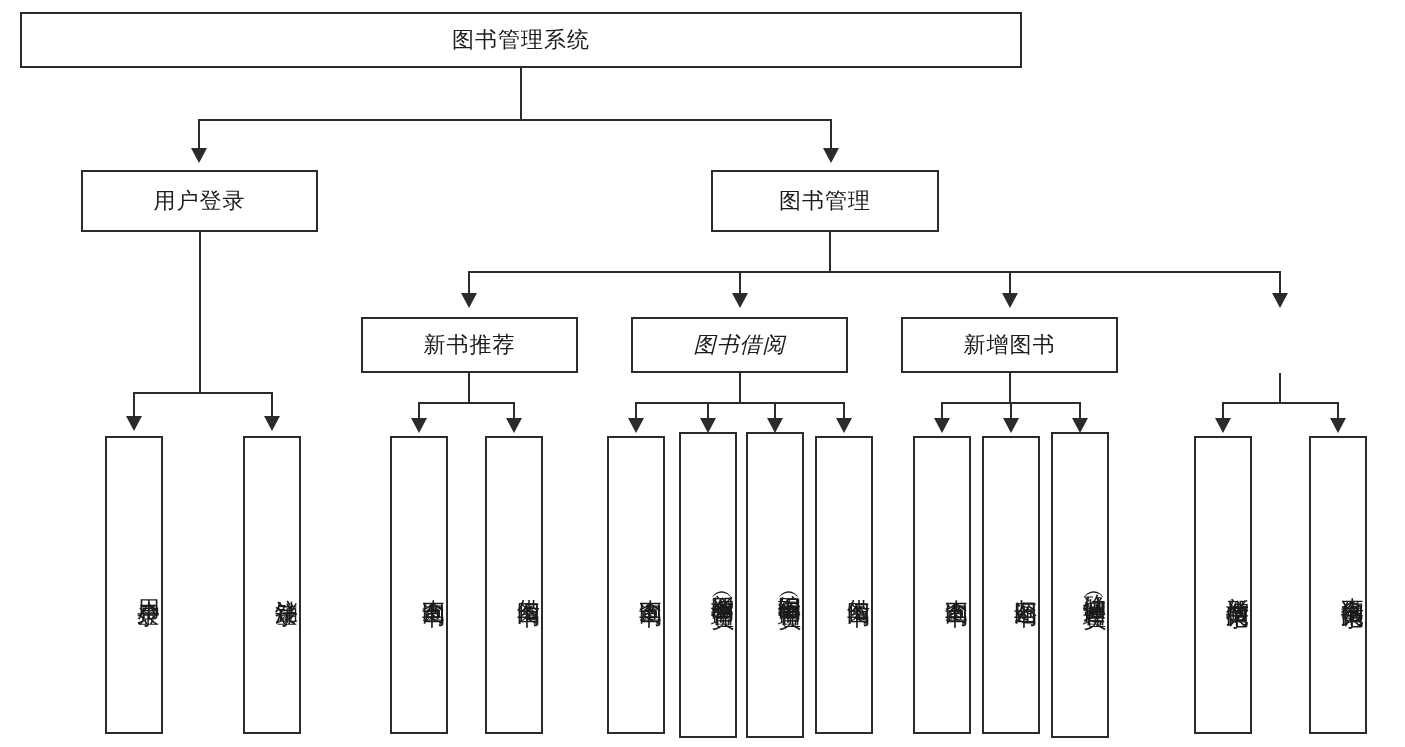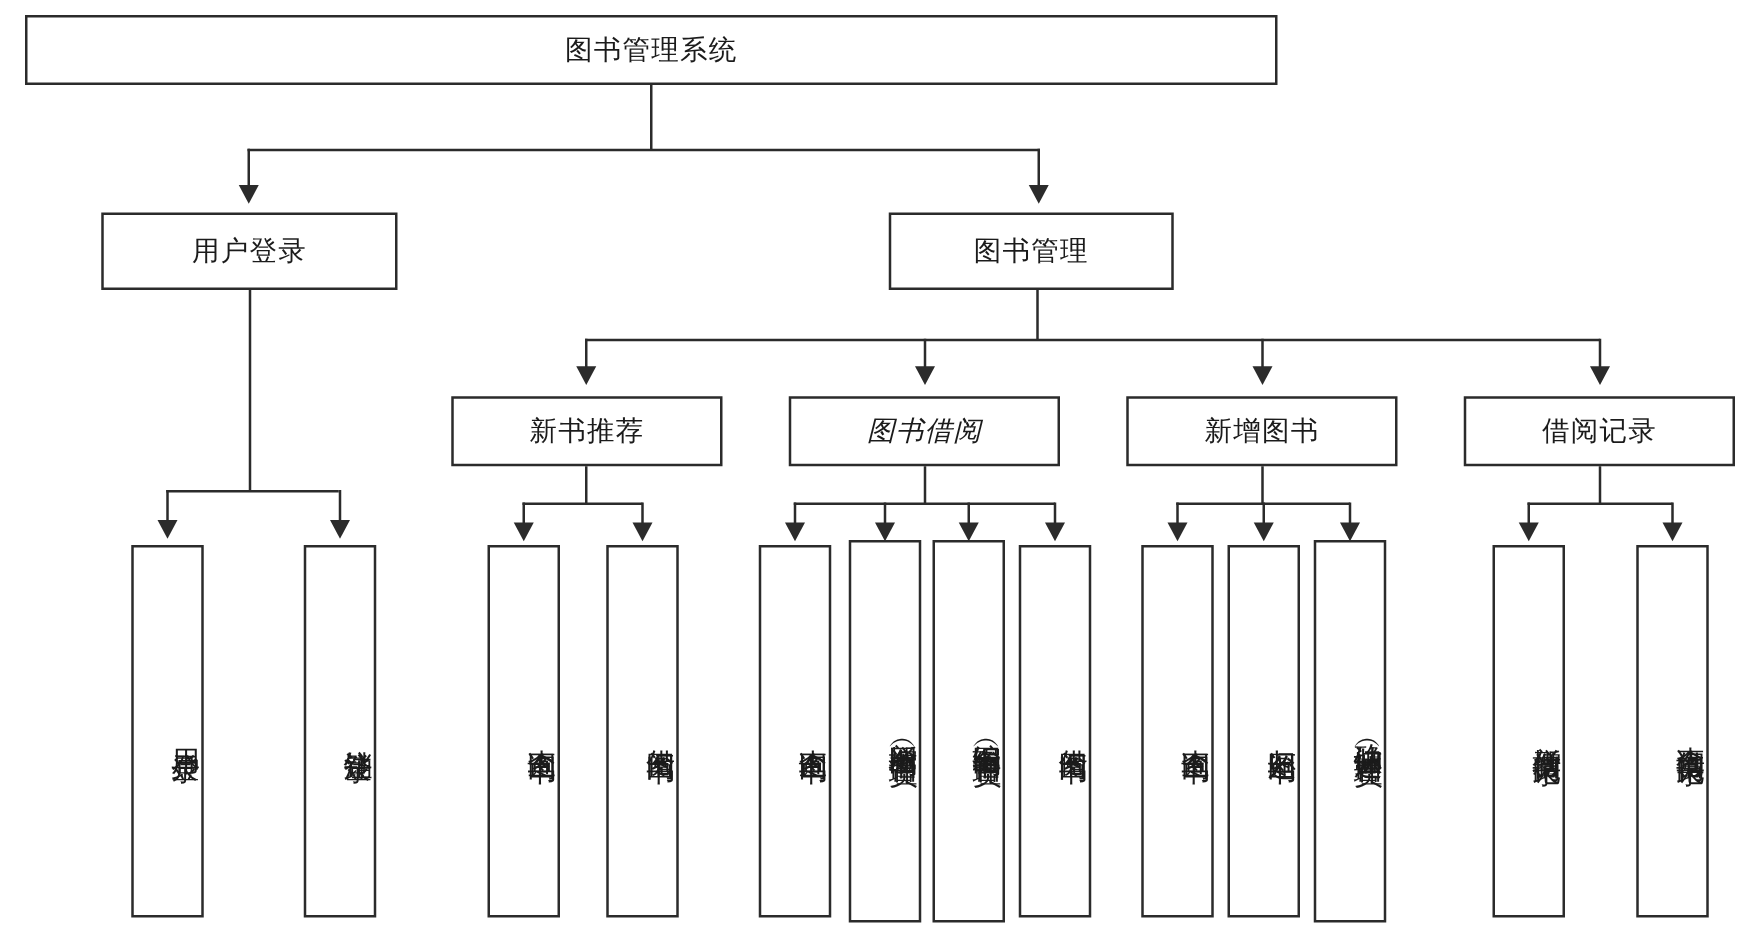--- a/index.html
+++ b/index.html
@@ -117,23 +117,20 @@
 
   <div class="node horiz" style="left:361px; top:317px; width:217px; height:56px;">
     <span>新书推荐</span>
   </div>
   <div class="node horiz" style="left:631px; top:317px; width:217px; height:56px;font-style:italic;">
     <span>图书借阅</span>
   </div>
   <div class="node horiz" style="left:901px; top:317px; width:217px; height:56px;">
     <span>新增图书</span>
   </div>
-  <div class="node horiz" style="left:1171px; top:317px; width:217px; height:56px;">
-    <span>借阅记录</span>
-  </div>
 
   <div class="edge v" style="left:468px; top:373px; height:30px;"></div>
   <div class="edge h" style="left:418px; top:402px; width:96px;"></div>
   <div class="edge v" style="left:418px; top:402px; height:17px;"></div>
   <div class="arrow" style="left:411px; top:418px;"></div>
   <div class="edge v" style="left:513px; top:402px; height:17px;"></div>
   <div class="arrow" style="left:506px; top:418px;"></div>
 
   <div class="edge v" style="left:739px; top:373px; height:30px;"></div>
   <div class="edge h" style="left:635px; top:402px; width:209px;"></div>

